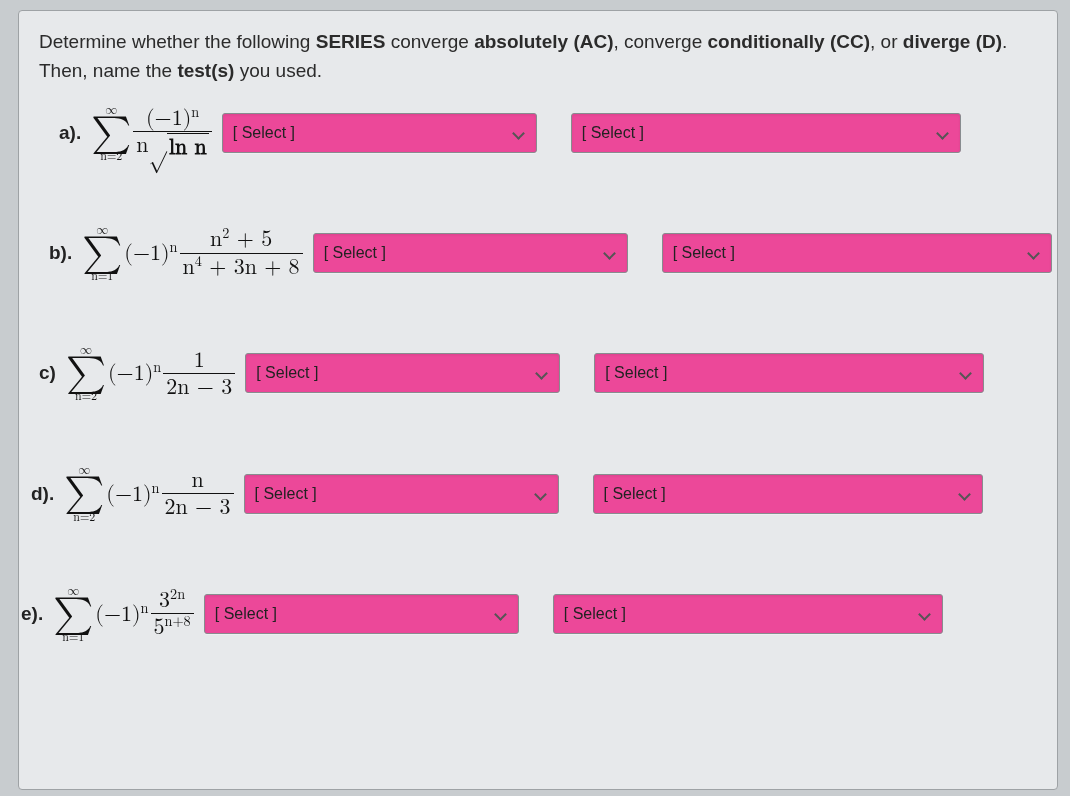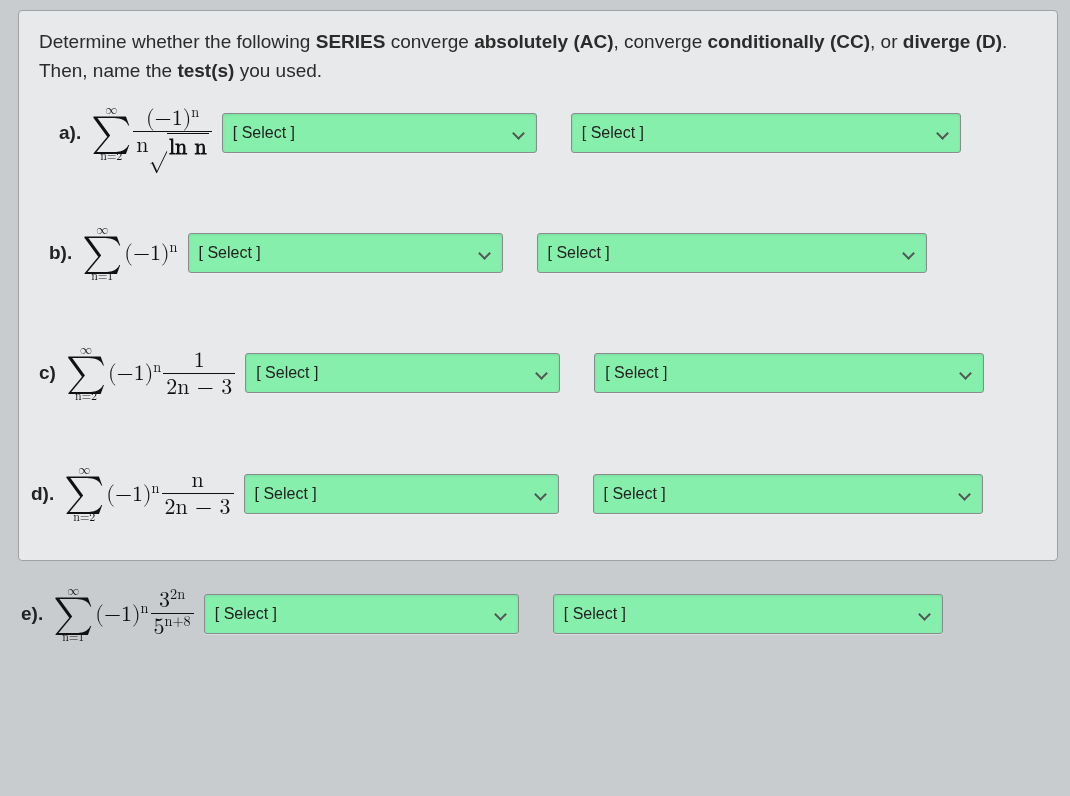--- a/index.html
+++ b/index.html
@@ -10,21 +10,21 @@
     font-family: Arial, Helvetica, sans-serif;
     width: 1070px;
     height: 796px;
     position: relative;
   }
   .card {
     position: absolute;
     left: 18px;
     top: 10px;
     width: 1040px;
-    height: 551px;
+    height: 780px;
     background: #e7e9eb;
     border: 1px solid #9ea2a5;
     border-radius: 4px;
     padding: 16px 20px 10px 20px;
   }
   .prompt {
     font-size: 19px;
     color: #2b2b2b;
     line-height: 1.55;
     margin-bottom: 18px;
@@ -69,21 +69,21 @@
     vertical-align: middle;
   }
   .frac .num { padding: 0 3px 1px; }
   .frac .den { border-top: 1.5px solid #111; padding: 1px 3px 0; }
   sup { font-size: 0.65em; vertical-align: super; line-height: 0; }
   .sqrt { display:inline-flex; align-items:stretch; }
   .sqrt .rad { font-size:22px; }
   .sqrt .body { border-top:1.5px solid #111; padding:0 2px; line-height:1.2;font-weight:bold; }
   .select {
     height: 40px;
-    background: #86efac;
+    background: #ec4899;
     border: 1px solid #888c8f;
     border-radius: 3px;
     box-shadow: inset 0 0 0 rgba(0,0,0,0), 0 1px 0 rgba(255,255,255,0.3), inset 0 1px 3px rgba(0,0,0,0.08);
     display: flex;
     align-items: center;
     justify-content: space-between;
     padding: 0 10px;
     font-size: 16px;
     color: #222;
     cursor: pointer;
@@ -152,20 +152,24 @@
 
   <div class="row row-b">
     <span class="label">b).</span>
     <span class="math">
       <span class="sum">
         <span class="top">∞</span>
         <span class="sigma">∑</span>
         <span class="bot">n=1</span>
       </span>
       <span><span>(−1)</span><sup>n</sup></span>
+      <span class="frac">
+        <span class="num"><span>n</span><sup>2</sup><span> + 5</span></span>
+        <span class="den"><span>n</span><sup>4</sup><span> + 3n + 8</span></span>
+      </span>
     </span>
     <div class="select sel1">
       <span class="text">[ Select ]</span>
       <span class="chev"></span>
     </div>
     <span class="gap-mid"></span>
     <div class="select sel2">
       <span class="text">[ Select ]</span>
       <span class="chev"></span>
     </div>

